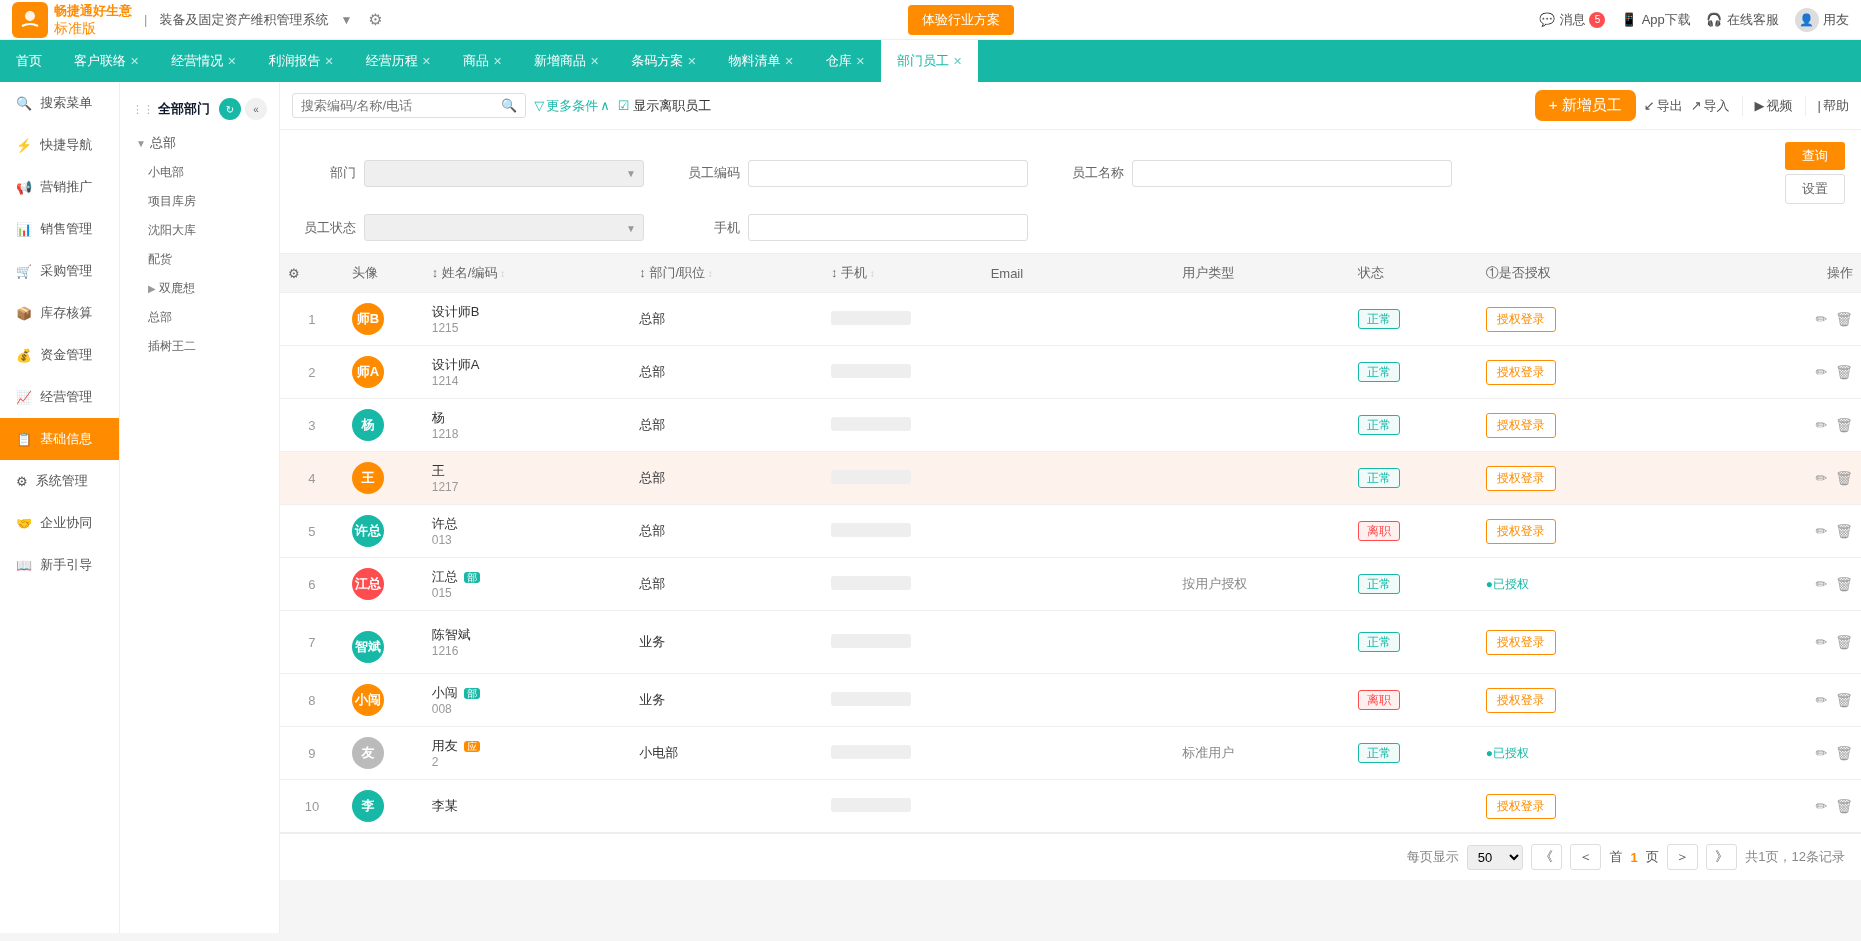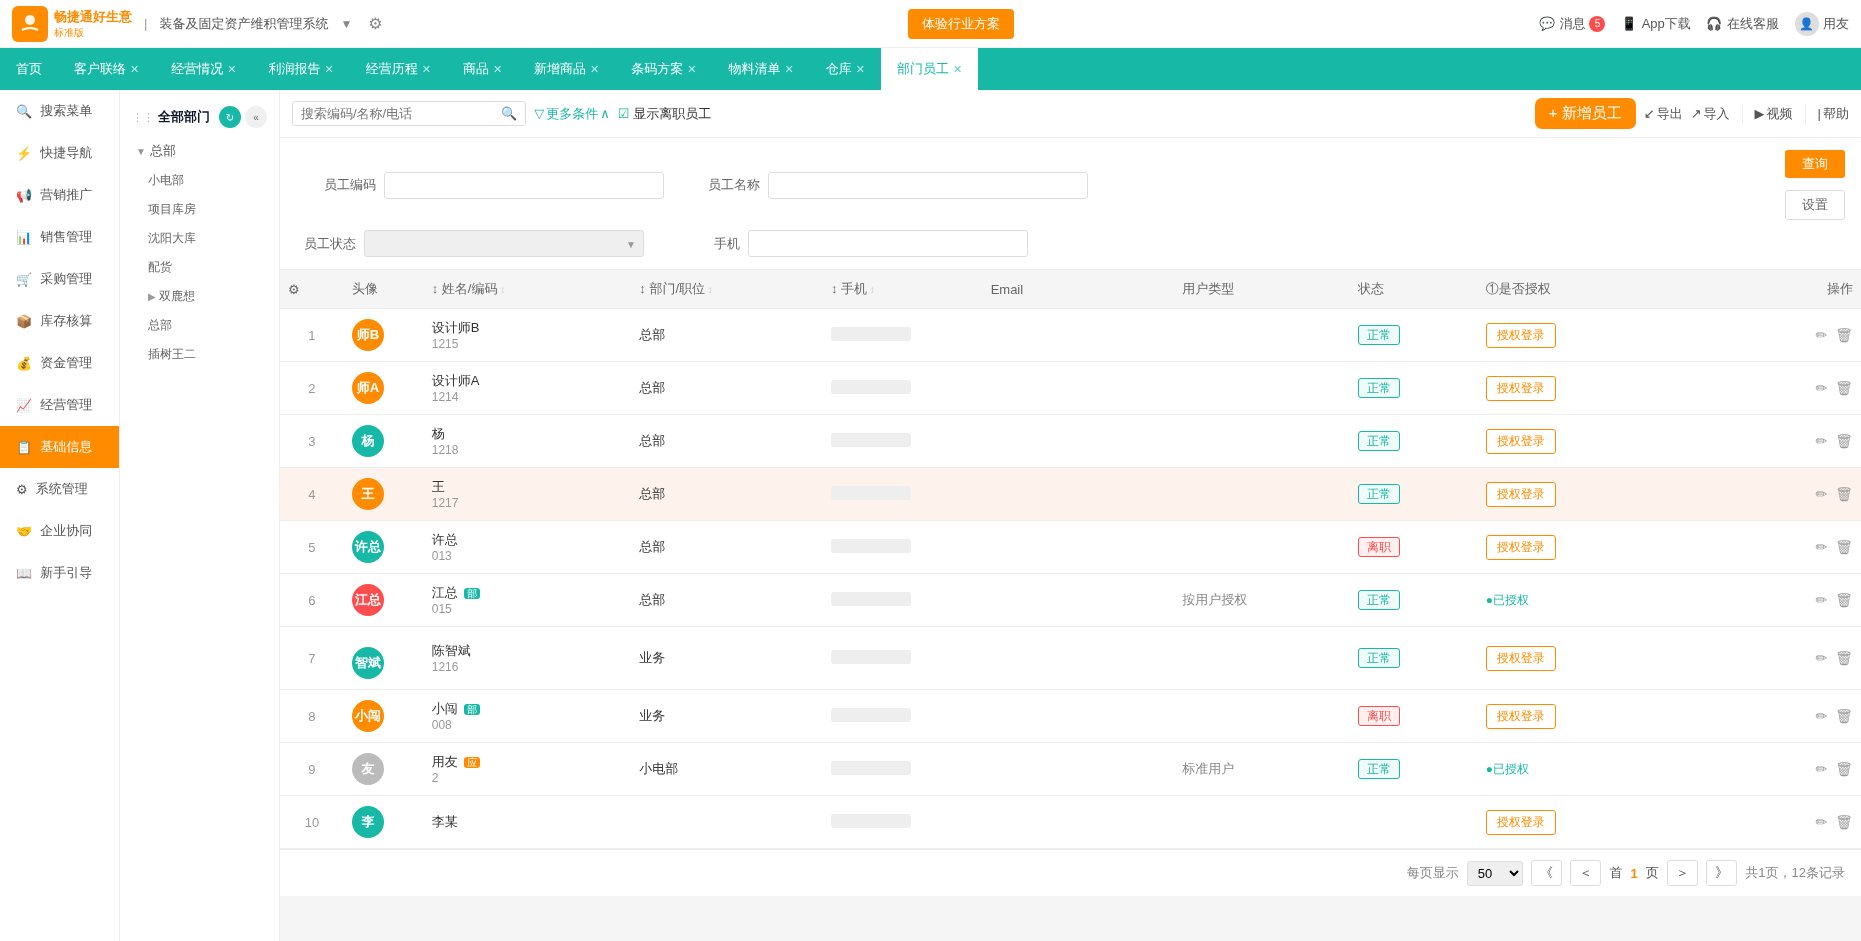--- a/index.html
+++ b/index.html
@@ -1,19 +1,19 @@
 <!DOCTYPE html>
 <html><head>
   <meta charset="utf-8">
   <style>
     * { box-sizing: border-box; margin: 0; padding: 0; }
     body { font-family: 'Microsoft YaHei', Arial, sans-serif; font-size: 13px; color: #333; background: #f5f5f5; }
     
     
-    .top-bar { background: #fff; height: 48px; display: flex; align-items: center; padding: 16px 12px; border-bottom: 1px solid #eee; justify-content: space-between; }
+    .top-bar { background: #fff; height: 40px; display: flex; align-items: center; padding: 16px 12px; border-bottom: 1px solid #eee; justify-content: space-between; }
     .top-bar-left { display: flex; align-items: center; gap: 8px; }
     .logo-area { display: flex; align-items: center; gap: 6px; }
     .logo-icon { width: 36px; height: 36px; background: #ff8c00; border-radius: 6px; display: flex; align-items: center; justify-content: center; color: #fff; font-size: 10px; }
     .top-bar-right { display: flex; align-items: center; gap: 16px; }
     .top-right-item { display: flex; align-items: center; gap: 4px; font-size: 13px; color: #555; cursor: pointer; }
     .badge { background: #ff4d4f; color: #fff; border-radius: 50%; width: 16px; height: 16px; font-size: 10px; display: flex; align-items: center; justify-content: center; }
     .trial-btn { background: #ff8c00; color: #fff; border: none; border-radius: 4px; padding: 6px 14px; cursor: pointer; font-size: 13px; }
     .settings-icon { color: #888; cursor: pointer; font-size: 16px; }
     
     
@@ -56,21 +56,21 @@
     
     .filter-panel { background: #fff; padding: 12px 16px; margin: 0; border-bottom: 1px solid #eee; }
     .filter-row { display: flex; align-items: center; gap: 16px; margin-bottom: 10px; }
     .filter-row:last-child { margin-bottom: 0; }
     .filter-item { display: flex; align-items: center; gap: 8px; }
     .filter-label { color: #666; font-size: 13px; min-width: 60px; text-align: right; }
     .filter-select { border: 1px solid #ddd; border-radius: 3px; padding: 5px 24px 5px 8px; font-size: 13px; width: 280px; appearance: none; position: relative; }
     .filter-select-wrap { position: relative; display: inline-block; }
     .filter-select-wrap::after { content: '▼'; position: absolute; right: 8px; top: 50%; transform: translateY(-50%); font-size: 10px; color: #999; pointer-events: none; }
     .filter-input { border: 1px solid #ddd; border-radius: 3px; padding: 5px 8px; font-size: 13px; width: 320px; }
-    .filter-actions { display: flex; flex-direction: column; gap: 12px; }
+    .filter-actions { display: flex; flex-direction: column; gap: 4px; }
     .query-btn { background: #ff8c00; color: #fff; border: none; border-radius: 3px; padding: 5px 16px; cursor: pointer; font-size: 13px; }
     .reset-btn { background: #fff; color: #666; border: 1px solid #ddd; border-radius: 3px; padding: 5px 16px; cursor: pointer; font-size: 13px; }
     
     
     .table-wrap { background: #fff; margin: 0; }
     table { width: 100%; border-collapse: collapse; }
     thead tr { background: #f5f5f5; }
     th { padding: 10px 8px; text-align: left; font-size: 13px; color: #666; font-weight: normal; border-bottom: 1px solid #eee; white-space: nowrap; }
     td { padding: 10px 8px; font-size: 13px; color: #333; border-bottom: 1px solid #eee; vertical-align: middle; }
     tr.highlighted { background: #fef3ec; }
@@ -110,21 +110,21 @@
   <div class="top-bar-left">
     <div class="logo-area">
       <div class="logo-icon">
         <svg width="24" height="24" viewBox="0 0 24 24" fill="white">
           <circle cx="12" cy="8" r="5" fill="white" opacity="0.9"></circle>
           <path d="M4 18 Q12 14 20 18" stroke="white" stroke-width="2" fill="none"></path>
         </svg>
       </div>
       <div>
         <div style="font-size:13px;font-weight:bold;color:#ff8c00;">畅捷通好生意</div>
-        <div style="font-size:10px;color:#ff8c00;">标准版</div>
+        <div style="font-size:14px;color:#ff8c00;">标准版</div>
       </div>
     </div>
     <span style="color:#999;margin:0 4px;">|</span>
     <span style="font-size:13px;color:#555;">装备及固定资产维积管理系统</span>
     <span style="color:#888;font-size:12px;cursor:pointer;margin-left:4px;">▼</span>
     <span class="settings-icon" style="margin-left:8px;">⚙</span>
   </div>
   <div style="display:flex;gap:4px;">
     <button class="trial-btn">体验行业方案</button>
   </div>
@@ -278,20 +278,28 @@
           <div class="vdiv"></div>
           <button class="action-btn">
             <span>|</span>
             <span>帮助</span>
           </button>
         </div>
       </div>
 
       <div class="filter-panel" style="background:#fff;border-bottom:1px solid #eee;">
         <div class="filter-row">
+          <div class="filter-item">
+            <span class="filter-label">部门</span>
+            <div class="filter-select-wrap">
+              <select class="filter-select">
+                <option></option>
+              </select>
+            </div>
+          </div>
           <div class="filter-item" style="margin-left:20px;">
             <span class="filter-label">员工编码</span>
             <input type="text" class="filter-input" style="width: 280px;">
           </div>
           <div class="filter-item" style="margin-left:20px;">
             <span class="filter-label">员工名称</span>
             <input type="text" class="filter-input" style="width: 320px;">
           </div>
           <div class="filter-actions" style="margin-left:auto;">
             <button class="query-btn">查询</button>

